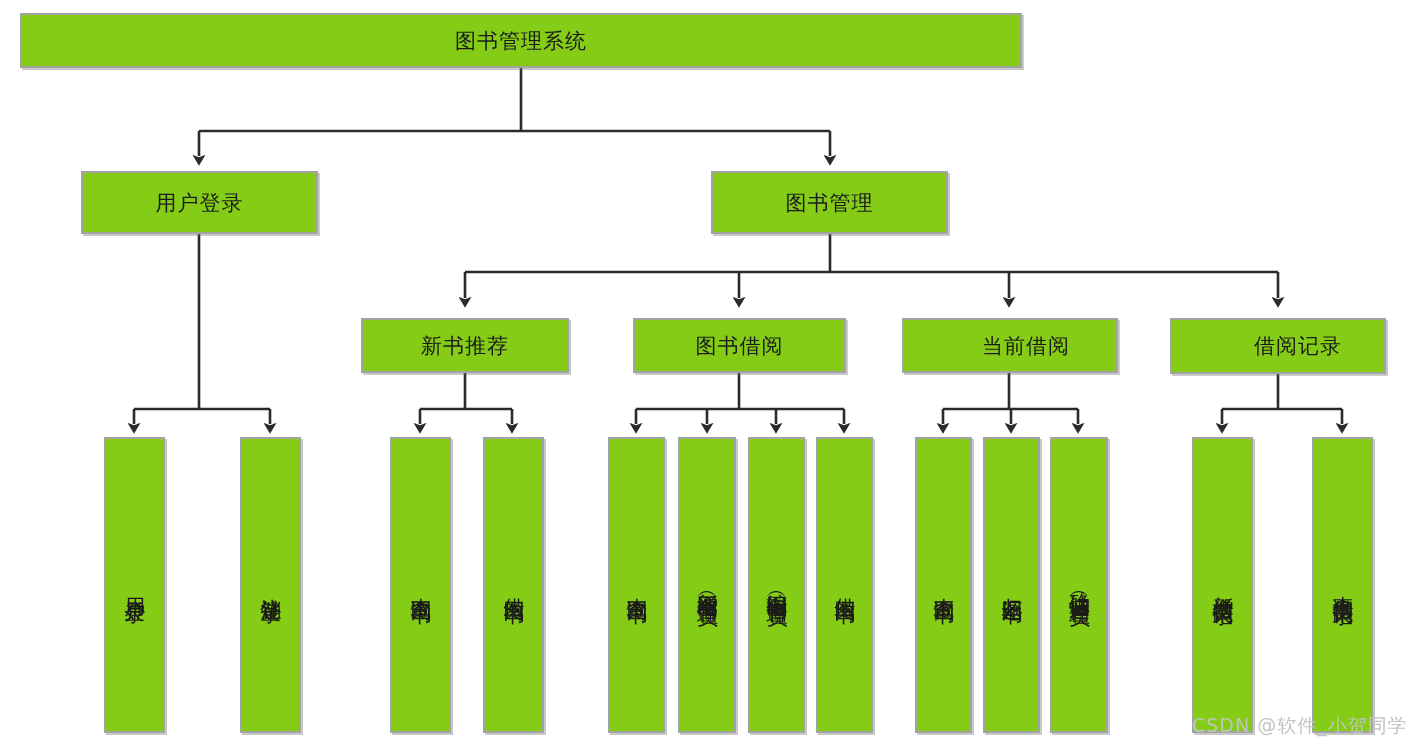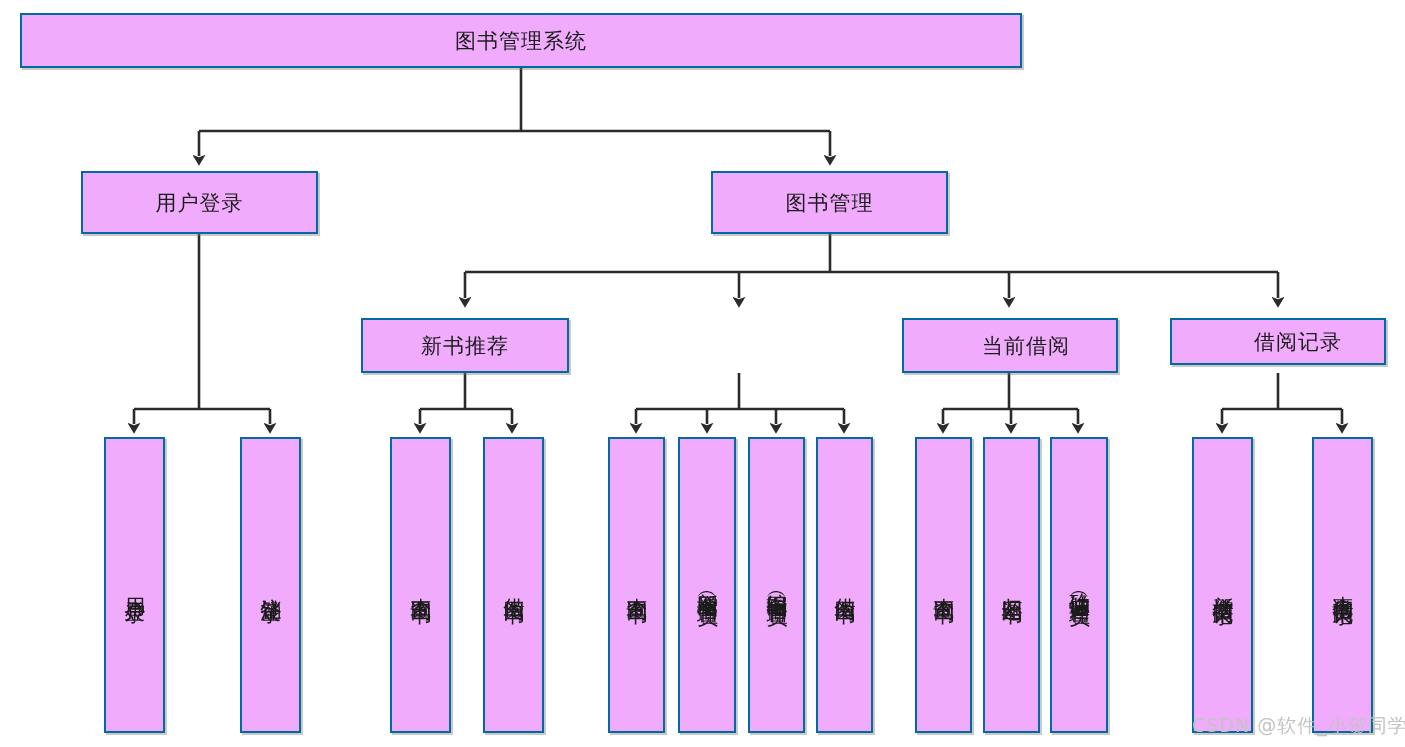--- a/index.html
+++ b/index.html
@@ -1,20 +1,20 @@
 <!DOCTYPE html>
 <html><head>
 <meta charset="utf-8">
 <style>
   html,body{margin:0;padding:0;background:#ffffff;}
   body{width:1405px;height:747px;font-family:"DejaVu Sans","Liberation Sans",sans-serif;}
   #stage{position:relative;width:1405px;height:747px;overflow:hidden;background:#fff;}
   #wires{position:absolute;left:0;top:0;width:1405px;height:747px;}
-  .node{position:absolute;box-sizing:border-box;background:#f0abfc;
-        border:2px solid #0369a1;box-shadow:2px 2px 0 rgba(120,120,120,.40);
+  .node{position:absolute;box-sizing:border-box;background:#84cc16;
+        border:2px solid #a3a3a3;box-shadow:2px 2px 0 rgba(120,120,120,.40);
         display:flex;align-items:center;justify-content:center;color:#1b1b1b;text-align:center;}
   .node.h{font-size:21px;letter-spacing:1px;}
   .node.leaf{writing-mode:vertical-rl;text-orientation:upright;
              font-size:21px;line-height:1.28;letter-spacing:2px;
              padding:6px 0;white-space:pre;}
   .watermark{position:absolute;left:1192px;top:713px;font-size:19px;
              color:#c3c3c3;letter-spacing:1px;white-space:nowrap;}
 </style>
 </head>
 <body>
@@ -70,22 +70,23 @@
       <path d="M1342,409 L1342,424" marker-end="url(#ah)"></path>
     </g>
   </svg>
 
   <div class="node h" style="left:20px;top:13px;width:1002px;height:55px;">图书管理系统</div>
 
   <div class="node h" style="left:81px;top:171px;width:237px;height:63px;">用户登录</div>
   <div class="node h" style="left:361px;top:318px;width:208px;height:55px;">新书推荐</div>
 
   <div class="node h" style="left:711px;top:171px;width:237px;height:63px;">图书管理</div>
+  <div class="node h" style="left:633px;top:318px;width:213px;height:55px;">图书借阅</div>
   <div class="node h" style="left:902px;top:318px;width:216px;height:55px;padding-left:32px;">当前借阅</div>
-  <div class="node h" style="left:1170px;top:318px;width:216px;height:47px;padding-left:40px;">借阅记录</div>
+  <div class="node h" style="left:1170px;top:318px;width:216px;height:56px;padding-left:40px;">借阅记录</div>
 
   <div class="node leaf" style="left:104px;top:437px;width:61px;height:296px;">用户登录</div>
   <div class="node leaf" style="left:240px;top:437px;width:61px;height:296px;">注销登录</div>
 
   <div class="node leaf" style="left:390px;top:437px;width:61px;height:296px;">查询图书</div>
   <div class="node leaf" style="left:483px;top:437px;width:61px;height:296px;">借阅图书</div>
 
   <div class="node leaf" style="left:608px;top:437px;width:57px;height:296px;">查询图书</div>
   <div class="node leaf" style="left:678px;top:437px;width:58px;height:296px;">新增图书（管理员）</div>
   <div class="node leaf" style="left:748px;top:437px;width:57px;height:296px;">编辑图书（管理员）</div>

